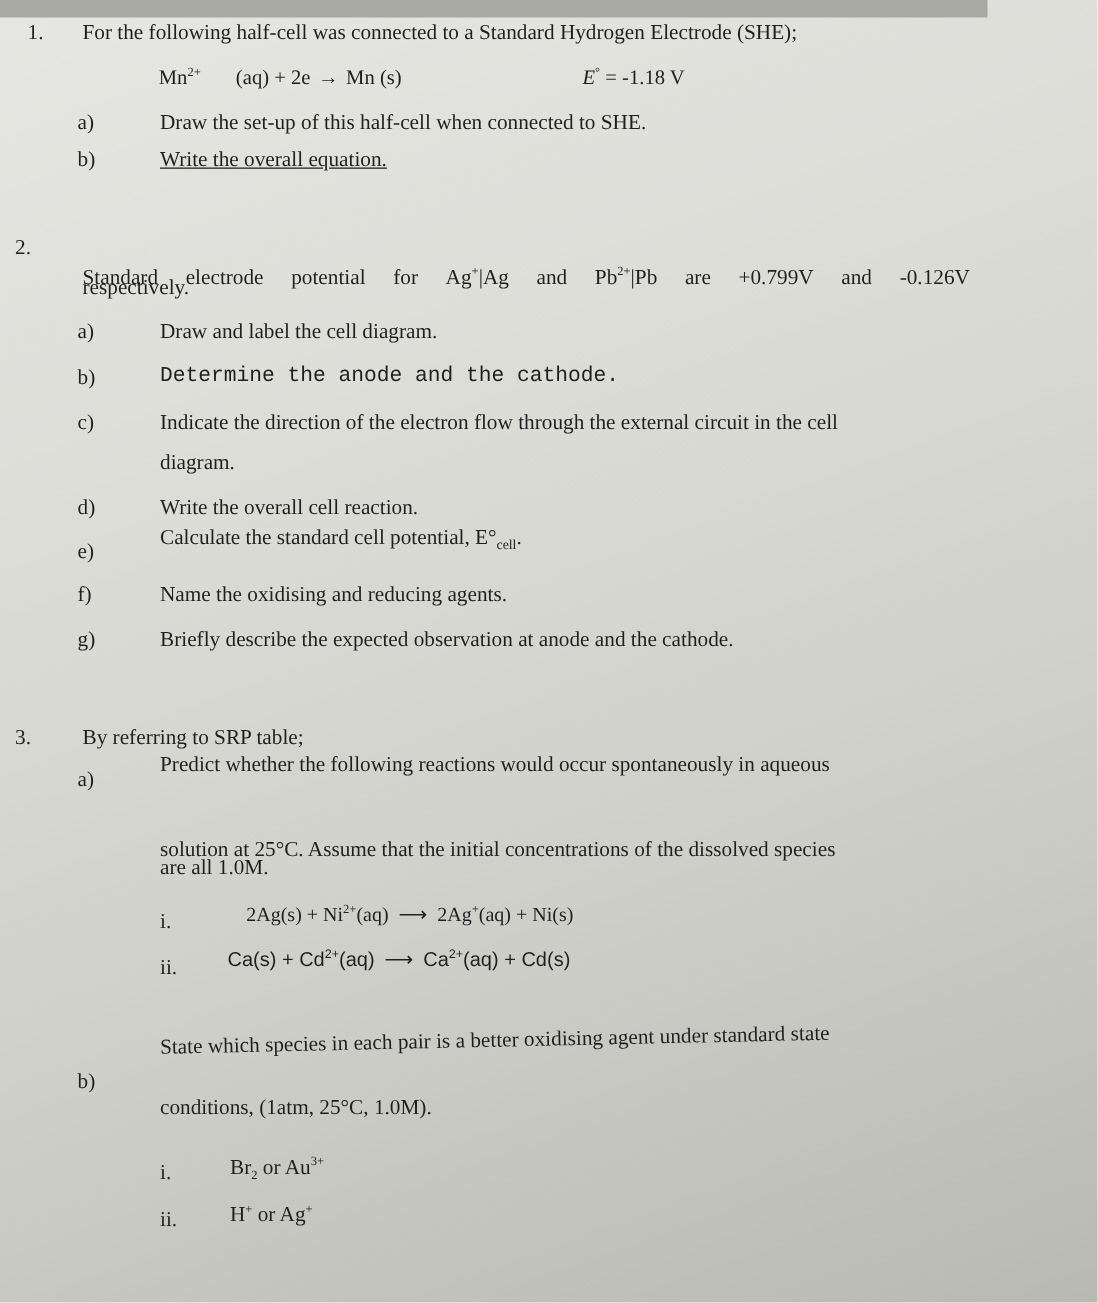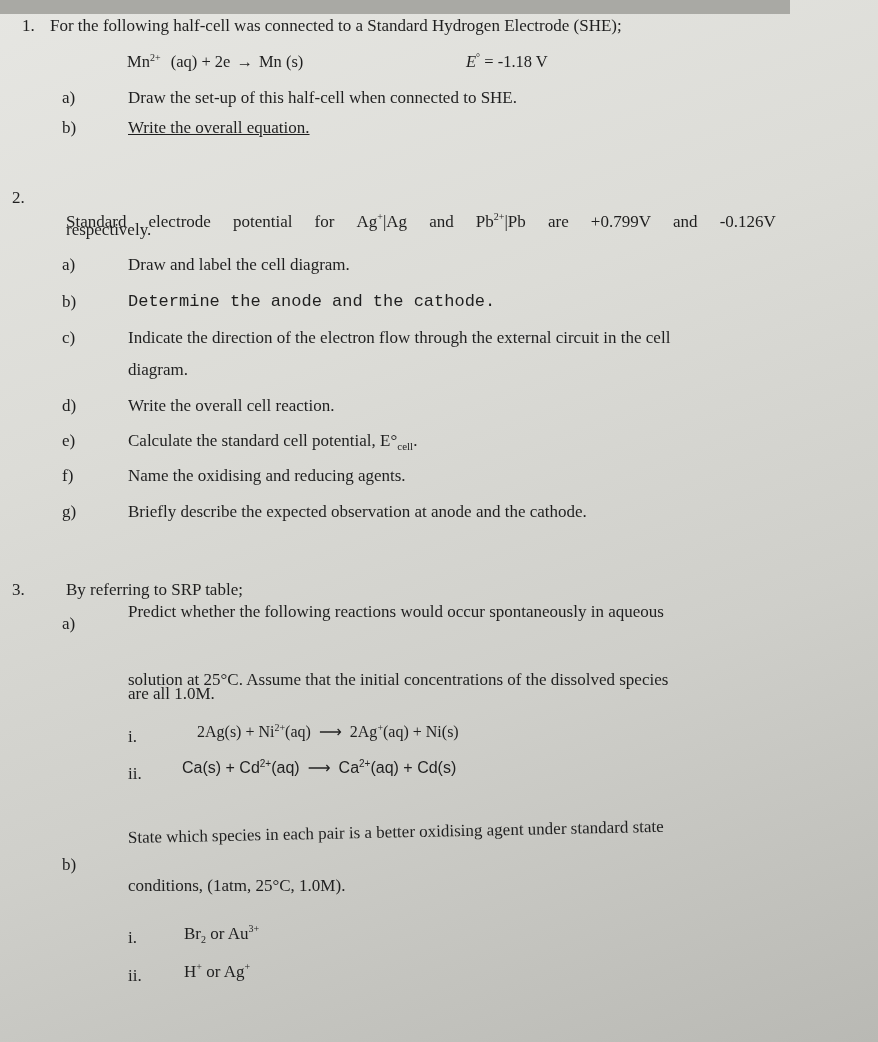--- a/index.html
+++ b/index.html
@@ -22,25 +22,25 @@
     .arrow { display: inline-block; margin: 0 6px; }
     .justify { display: flex; justify-content: space-between; width: 650px; }
   </style>
 </head>
 <body>
 
 <div class="topband"></div>
 
 <div>
   <span class="num" style="left:22px; top:16px;">1.</span>
-  <span class="line" style="left:50px; top:16px;">For the following half-cell was connected to a Standard Hydrogen Electrode (SHE);</span>
+  <span class="line" style="left:66px; top:16px;">For the following half-cell was connected to a Standard Hydrogen Electrode (SHE);</span>
 
   <div class="line eq" style="left:127px; top:52px;">
     <span>Mn</span><span class="sup">2+</span>
-    <span style="margin-left:6px;">(aq) + 2e</span><span class="arrow">→</span><span>Mn (s)</span>
+    <span style="margin-left:24px;">(aq) + 2e</span><span class="arrow">→</span><span>Mn (s)</span>
   </div>
   <div class="line eq" style="left:466px; top:52px;">
     <span class="italic">E</span><span class="sup">°</span>
     <span>= -1.18 V</span>
   </div>
 
   <span class="num" style="left:62px; top:88px;">a)</span>
   <span class="line" style="left:128px; top:88px;">Draw the set-up of this half-cell when connected to SHE.</span>
   <span class="num" style="left:62px; top:118px;">b)</span>
   <span class="line" style="left:128px; top:118px;text-decoration:underline;">Write the overall equation.</span>
@@ -70,21 +70,21 @@
   <span class="line" style="left:128px; top:292px;font-family:Liberation Mono, monospace;">Determine the anode and the cathode.</span>
 
   <span class="num" style="left:62px; top:328px;">c)</span>
   <span class="line" style="left:128px; top:328px;">Indicate the direction of the electron flow through the external circuit in the cell</span>
   <span class="line" style="left:128px; top:360px;">diagram.</span>
 
   <span class="num" style="left:62px; top:396px;">d)</span>
   <span class="line" style="left:128px; top:396px;">Write the overall cell reaction.</span>
 
   <span class="num" style="left:62px; top:431px;">e)</span>
-  <span class="line" style="left:128px; top:431px;"><span>Calculate the standard cell potential, E°</span><span class="sub" style="font-size:11px;">cell</span><span>.</span></span>
+  <span class="line" style="left:128px; top:420px;"><span>Calculate the standard cell potential, E°</span><span class="sub" style="font-size:11px;">cell</span><span>.</span></span>
 
   <span class="num" style="left:62px; top:466px;">f)</span>
   <span class="line" style="left:128px; top:466px;">Name the oxidising and reducing agents.</span>
 
   <span class="num" style="left:62px; top:502px;">g)</span>
   <span class="line" style="left:128px; top:502px;">Briefly describe the expected observation at anode and the cathode.</span>
 </div>
 
 <div>
   <span class="num" style="left:12px; top:580px;">3.</span>

